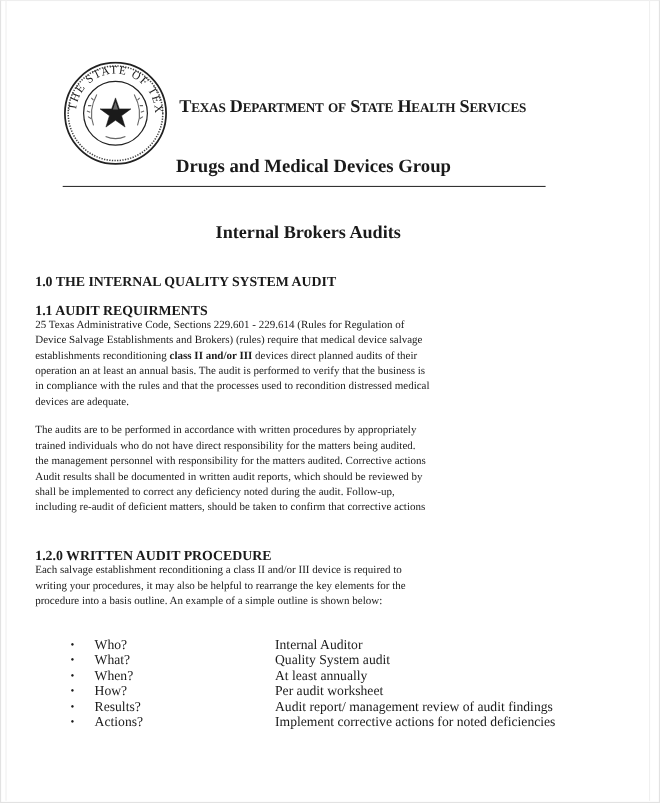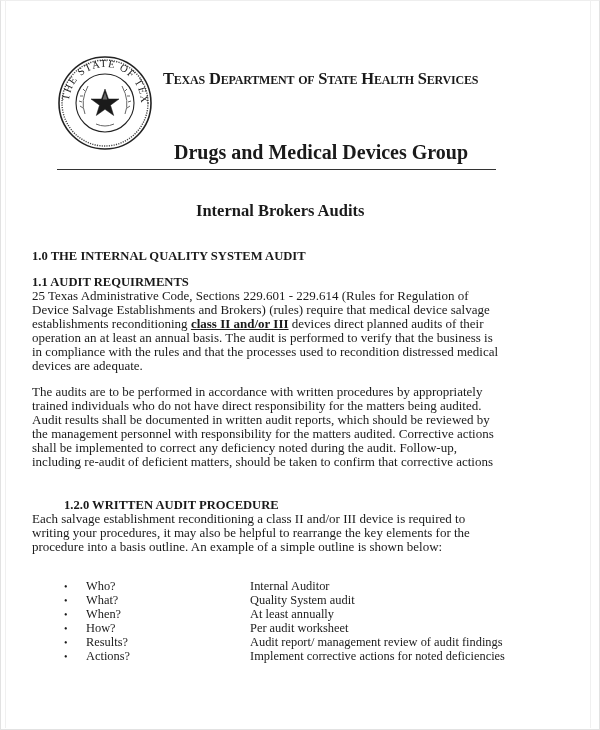--- a/index.html
+++ b/index.html
@@ -16,46 +16,46 @@
     .page-edge-right {
       position: absolute; left: 590px; top: 0; width: 1px; height: 728px; background: #f0f0f0;
     }
     .page-edge-left {
       position: absolute; left: 5px; top: 0; width: 1px; height: 728px; background: #f0f0f0;
     }
     .seal {
       position: absolute; left: 58px; top: 56px; width: 94px; height: 94px;
     }
     .agency {
-      position: absolute; left: 163px; top: 69px;
+      position: absolute; left: 163px; top: 87px;
       font-size: 16.5px; font-weight: bold; font-variant: small-caps;
       letter-spacing: -0.2px; white-space: nowrap;
     }
     .group {
-      position: absolute; left: 174px; top: 141px;
-      font-size: 20px; font-weight: bold; white-space: nowrap;
+      position: absolute; left: 160px; top: 141px;
+      font-size: 17px; font-weight: bold; white-space: nowrap;
     }
     .divider {
       position: absolute; left: 57px; top: 169px; width: 439px; height: 0;
       border-top: 1px solid #333;
     }
     .title {
       position: absolute; left: 196px; top: 201px;
       font-size: 16.5px; font-weight: bold; white-space: nowrap;
     }
     .heading {
       position: absolute; left: 32px;
       font-size: 12.6px; font-weight: bold; white-space: nowrap;
     }
     .para {
       position: absolute; left: 32px; width: 480px;
-      font-size: 13px; line-height: 13.95px;
+      font-size: 10px; line-height: 13.95px;
     }
     .para .line { display: block; white-space: nowrap; }
-    .para b.u { text-decoration: underline; }
+    .para b.u { }
     .outline {
       position: absolute; left: 64px; top: 580px; width: 460px;
       font-size: 12.4px; line-height: 13.95px;
     }
     .outline .row { display: flex; white-space: nowrap; height: 13.95px; }
     .outline .bullet { width 12px; width: 12px; font-size: 10px; line-height: 13.95px; }
     .outline .q { width: 164px; padding-left: 10px; }
     .outline .a { flex: 1; }
   </style>
 </head>
@@ -104,27 +104,27 @@
   <span class="line">Device Salvage Establishments and Brokers) (rules) require that medical device salvage</span>
   <span class="line"><span>establishments reconditioning </span><b class="u">class II and/or III</b><span> devices direct planned audits of their</span></span>
   <span class="line">operation an at least an annual basis.  The audit is performed to verify that the business is</span>
   <span class="line">in compliance with the rules and that the processes used to recondition distressed medical</span>
   <span class="line">devices are adequate.</span>
 </div>
 
 <div class="para" style="top:385px;">
   <span class="line">The audits are to be performed in accordance with written procedures by appropriately</span>
   <span class="line">trained individuals who do not have direct responsibility for the matters being audited.</span>
+  <span class="line">the management personnel with responsibility for the matters audited.  Corrective actions</span>
   <span class="line">Audit results shall be documented in written audit reports, which should be reviewed by</span>
-  <span class="line">the management personnel with responsibility for the matters audited.  Corrective actions</span>
   <span class="line">shall be implemented to correct any deficiency noted during the audit.  Follow-up,</span>
   <span class="line">including re-audit of deficient matters, should be taken to confirm that corrective actions</span>
 </div>
 
-<div class="heading" style="top:498px;margin-left:32px;">1.2.0 WRITTEN AUDIT PROCEDURE</div>
+<div class="heading" style="top:498px;">1.2.0 WRITTEN AUDIT PROCEDURE</div>
 
 <div class="para" style="top:512px;">
   <span class="line">Each salvage establishment reconditioning a class II and/or III device is required to</span>
   <span class="line">writing your procedures, it may also be helpful to rearrange the key elements for the</span>
   <span class="line">procedure into a basis outline.  An example of a simple outline is shown below:</span>
 </div>
 
 <div class="outline">
   <div class="row">
     <span class="bullet">•</span>

